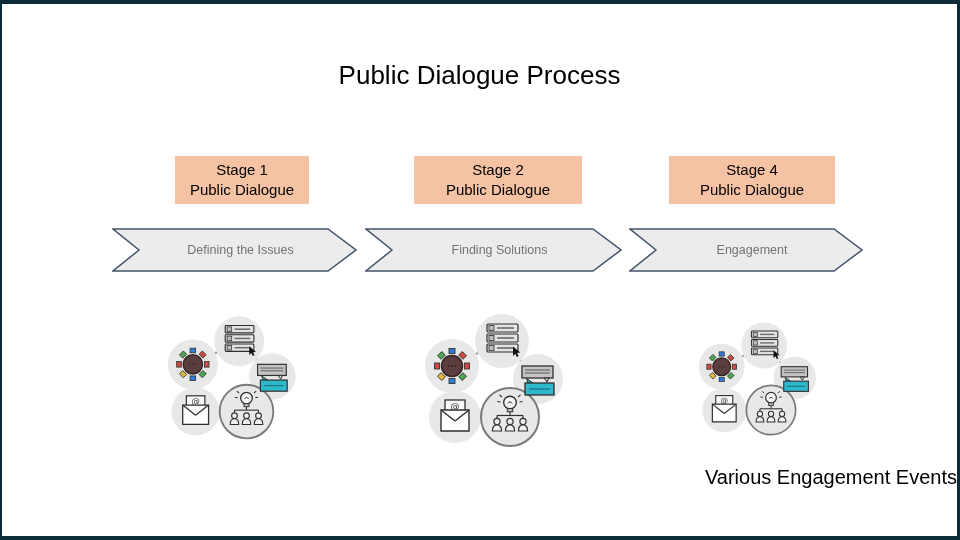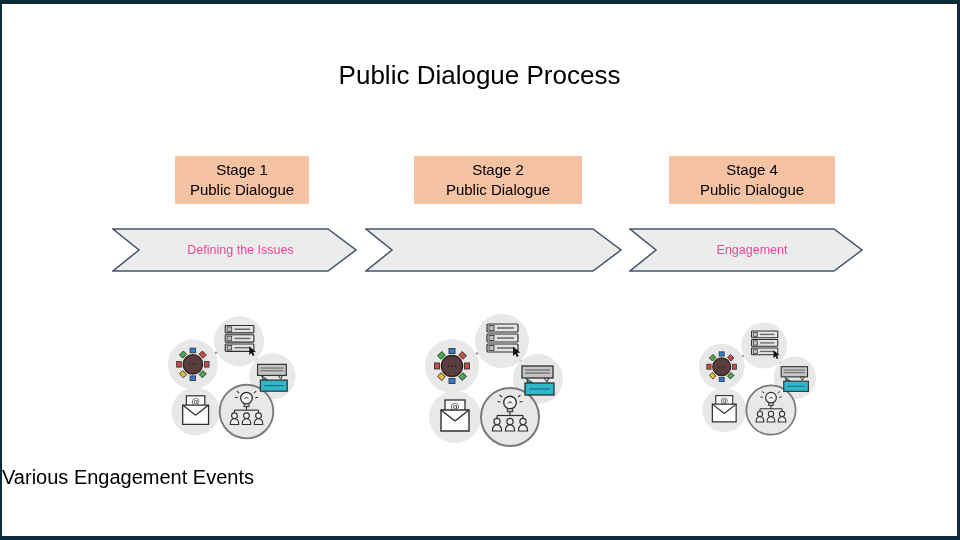--- a/index.html
+++ b/index.html
@@ -32,30 +32,30 @@
   .chevron{
     position:absolute;top:224px;height:44px;
   }
   .chevron-1{left:110px;width:245px;}
   .chevron-2{left:363px;width:257px;}
   .chevron-3{left:627px;width:234px;}
   .chevron svg{position:absolute;left:0;top:0;}
   .chevron-label{
     position:absolute;left:30px;right:18px;top:0;height:44px;
     display:flex;align-items:center;justify-content:center;
-    font-size:12.5px;color:#ec4899;white-space:nowrap;
+    font-size:12.5px;color:#737373;white-space:nowrap;
   }
   .cluster{position:absolute;}
   .cluster svg{display:block;width:100%;height:auto;}
   .cluster-1{left:152px;top:303px;width:148px;}
   .cluster-2{left:408px;top:300px;width:160px;}
   .cluster-3{left:684px;top:310px;width:136px;}
   .caption{
     position:absolute;top:462px;left:0;right:0;
-    text-align:left;
+    text-align:right;
     font-size:20px;color:#000;
   }
 </style>
 </head>
 <body>
 
 <div class="slide">
 
   <h1 class="title">Public Dialogue Process</h1>
 
@@ -75,20 +75,21 @@
   <div class="chevron chevron-1">
     <svg width="245" height="44">
       <polygon points="1,1 216,1 244,22 216,43 1,43 27,22" fill="#ececec" stroke="#44546a" stroke-width="1.5"></polygon>
     </svg>
     <span class="chevron-label">Defining the Issues</span>
   </div>
   <div class="chevron chevron-2">
     <svg width="257" height="44">
       <polygon points="1,1 228,1 256,22 228,43 1,43 27,22" fill="#ececec" stroke="#44546a" stroke-width="1.5"></polygon>
     </svg>
+    <span class="chevron-label">Finding Solutions</span>
   </div>
   <div class="chevron chevron-3">
     <svg width="234" height="44">
       <polygon points="1,1 205,1 233,22 205,43 1,43 27,22" fill="#ececec" stroke="#44546a" stroke-width="1.5"></polygon>
     </svg>
     <span class="chevron-label">Engagement</span>
   </div>
 
   <div class="cluster cluster-1">
   <svg viewBox="0 0 160 150" xmlns="http://www.w3.org/2000/svg">

